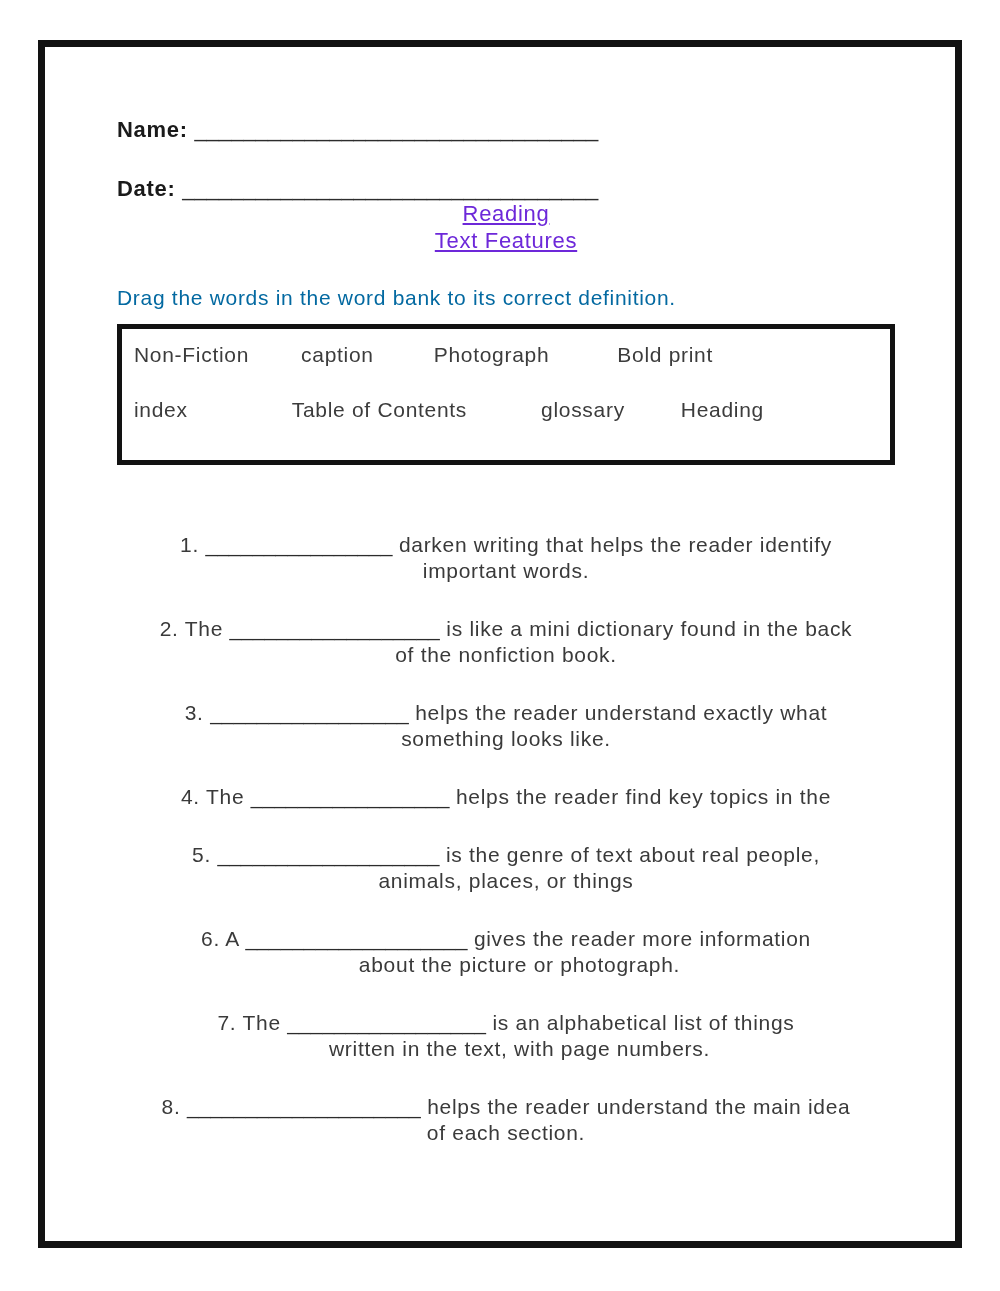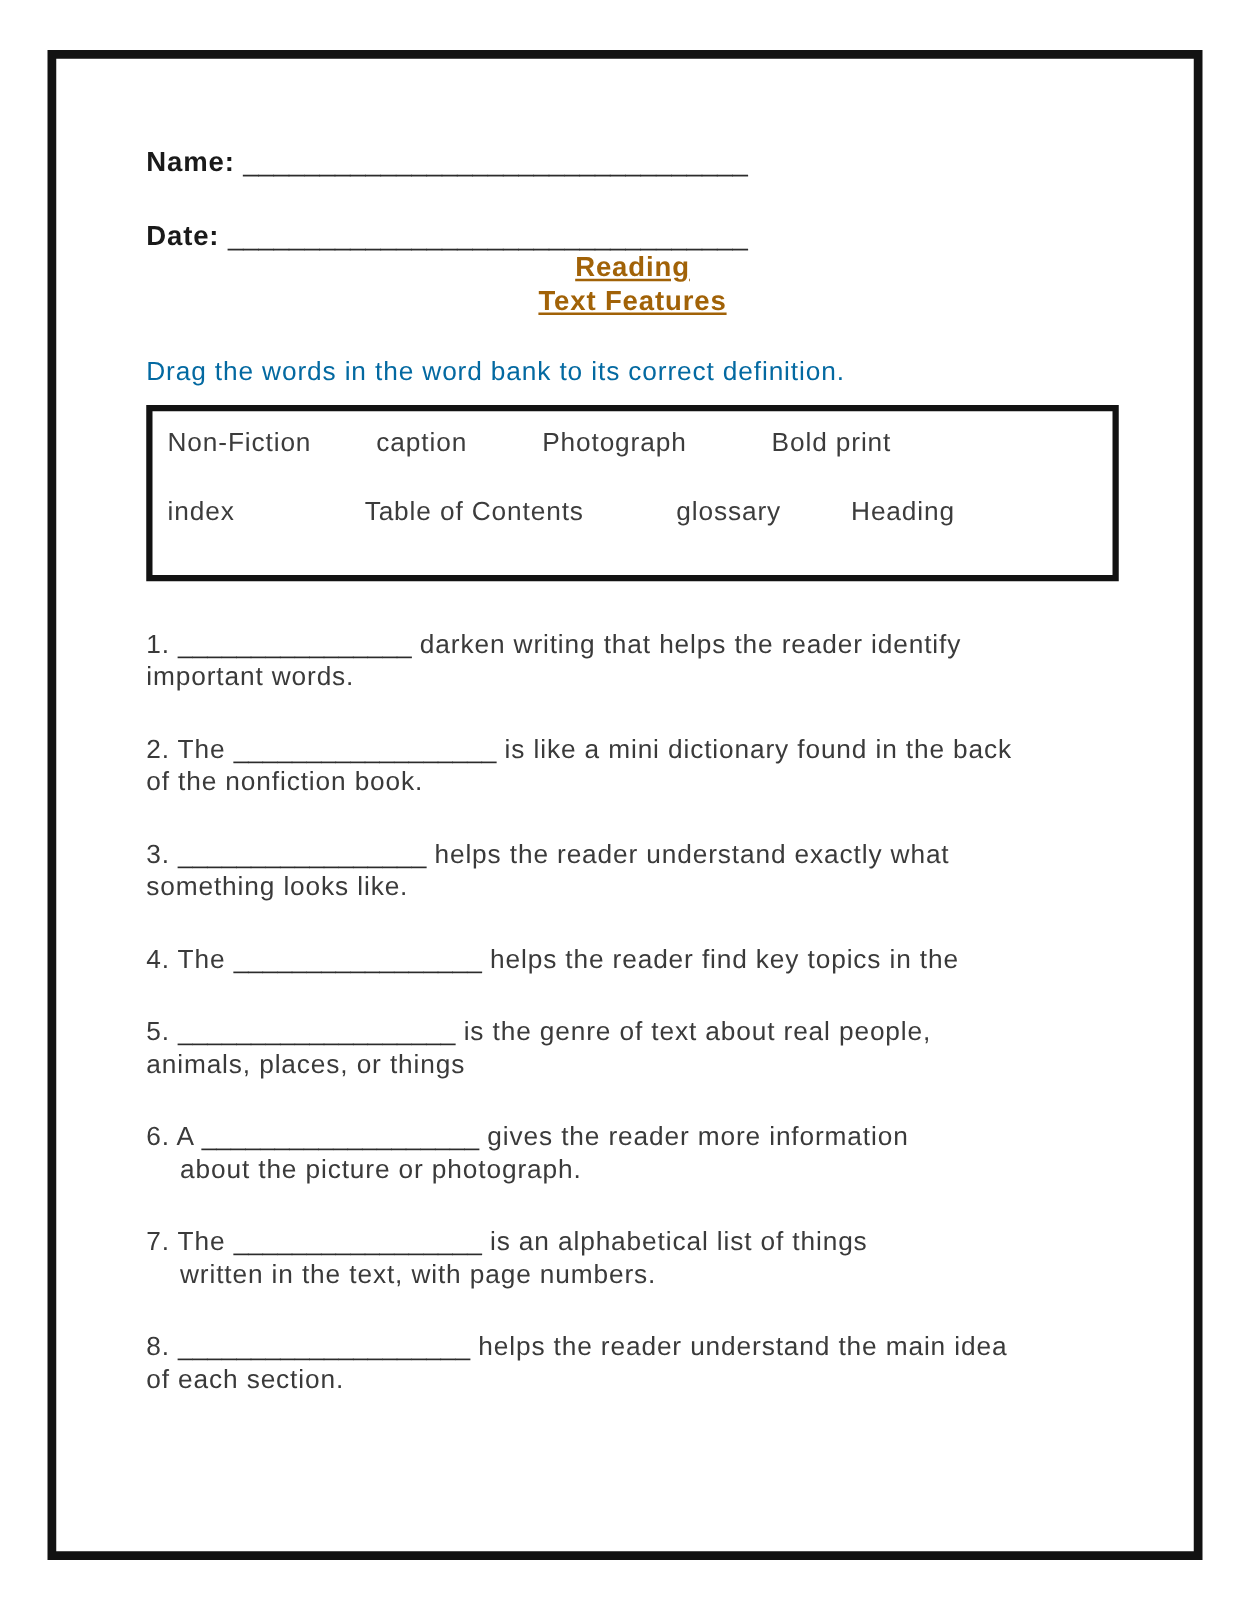--- a/index.html
+++ b/index.html
@@ -42,23 +42,23 @@
   .label-row .fill-line {
     font-weight: normal;
     color: #2c2c2c;
     letter-spacing: 0;
   }
   .title-block {
     text-align: center;
     margin-top: -2px;
   }
   .title-line {
-    font-weight: bold;
+    font-weight: normal;
     font-size: 22px;
-    color: #a16207;
+    color: #6d28d9;
     text-decoration: underline;
     line-height: 27px;
   }
   .instruction {
     margin-top: 31px;
     color: #0369a1;
   }
   .word-bank {
     margin-top: 13px;
     border: 5px solid #121212;
@@ -76,21 +76,22 @@
     cursor: grab;
     white-space: nowrap;
   }
   .row1 .wb-word:nth-child(1) { margin-right: 52px; }
   .row1 .wb-word:nth-child(2) { margin-right: 60px; }
   .row1 .wb-word:nth-child(3) { margin-right: 68px; }
   .row2 .wb-word:nth-child(1) { margin-right: 104px; }
   .row2 .wb-word:nth-child(2) { margin-right: 74px; }
   .row2 .wb-word:nth-child(3) { margin-right: 56px; }
   .questions {
-    margin-top: 38px;
+    margin-top: 67px;
+    text-align: center;
   }
   .question {
     margin-bottom: 32px;
     color: #3a3a3a;
   }
   .q-line1 { white-space: nowrap; }
   .q-blank {
     color: #2c2c2c;
     letter-spacing: 0;
   }

